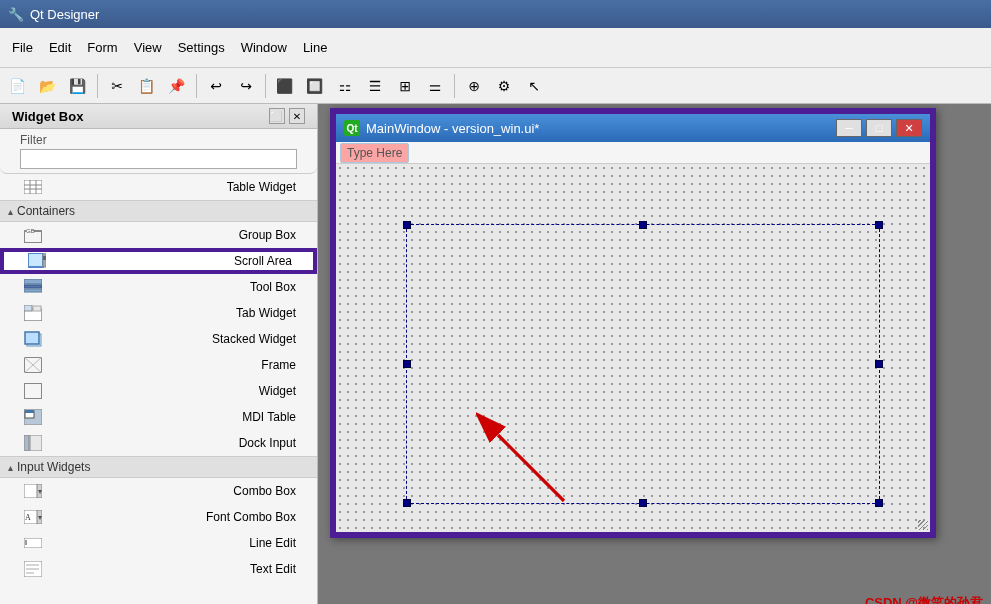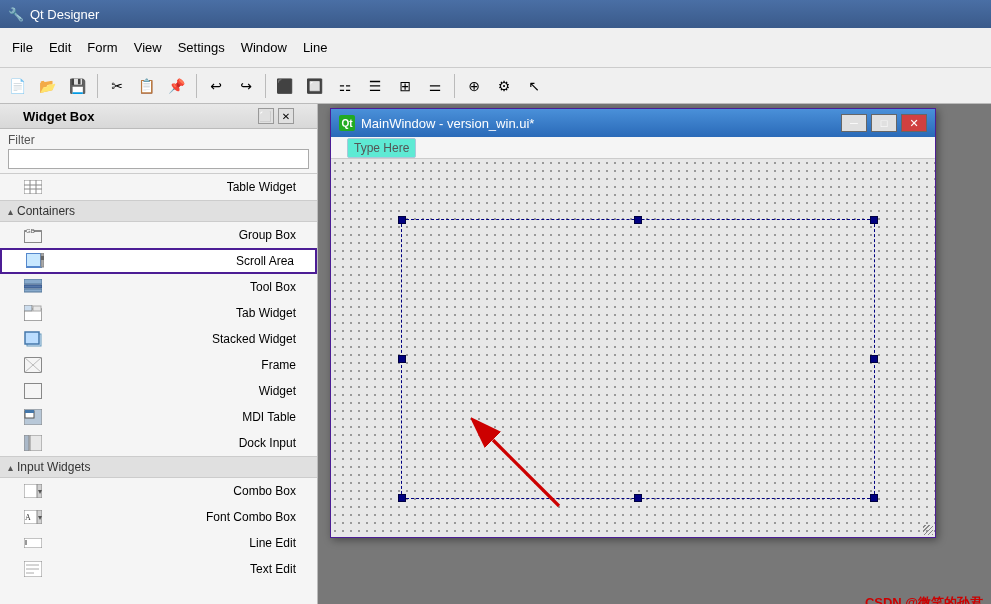--- a/index.html
+++ b/index.html
@@ -86,21 +86,21 @@
       width: 318px;
       background: #f5f5f5;
       border-right: 1px solid #bbb;
       display: flex;
       flex-direction: column;
       flex-shrink: 0;
     }
     .widget-box-header {
       background: linear-gradient(to bottom, #e8e8e8, #d8d8d8);
       border-bottom: 1px solid #bbb;
-      padding: 4px 23px;
+      padding: 4px 12px;
       display: flex;
       align-items: center;
       justify-content: space-between;
     }
     .widget-box-title {
       font-weight: bold;
       font-size: 13px;
     }
     .widget-box-controls {
       display: flex;
@@ -108,22 +108,23 @@
     }
     .wb-ctrl-btn {
       width: 16px; height: 16px;
       border: 1px solid #999;
       background: #e0e0e0;
       display: flex; align-items: center; justify-content: center;
       cursor: pointer;
       font-size: 10px;
     }
     .filter-row {
-      padding: 4px 8px;
+      padding: 4px 20px;
       border-bottom: 1px solid #ccc;
+      border-radius: 7px;
     }
     .filter-label {
       font-size: 12px;
       color: #555;
       margin-bottom: 2px;
     }
     .filter-input {
       width: 100%;
       height: 20px;
       border: 1px solid #aaa;
@@ -158,21 +159,21 @@
       padding: 4px 21px 4px 24px;
       cursor: pointer;
       font-size: 12px;
       color: #000;
       gap: 8px;
       height: 26px;
       justify-content: space-between;
     }
     .widget-item.selected {
       background: white;
-      border: 2px solid #4c1d95;
+      border: 4px solid #4c1d95;
     }
     .widget-item-icon {
       width: 18px;
       height: 18px;
       flex-shrink: 0;
       display: flex; align-items: center; justify-content: center;
     }
 
     
     .widget-list::-webkit-scrollbar { width: 12px; }
@@ -188,21 +189,21 @@
     }
 
     
     .qt-window {
       position: absolute;
       top: 4px;
       left: 12px;
       width: 606px;
       height: 430px;
       background: #f0f0f0;
-      border: 1px solid #4c1d95;
+      border: 6px solid #4c1d95;
       box-shadow: 2px 2px 8px rgba(0,0,0,0.4);
     }
     .qt-titlebar {
       background: linear-gradient(to bottom, #4a90d9, #2a6ab8);
       height: 28px;
       display: flex;
       align-items: center;
       padding: 0 8px;
       color: white;
       font-size: 13px;
@@ -245,24 +246,23 @@
       height: 22px;
       display: flex;
       align-items: center;
       padding: 0 4px;
     }
     .qt-menu-item {
       padding: 2px 6px;
       font-size: 12px;
       color: #555;
       cursor: pointer;
-      background: #5eead4;
+      background: #fca5a5;
       border: 1px solid #aac8da;
       border-radius: 2px;
-      margin-left: 12px;
     }
 
     .qt-canvas {
       width: 100%;
       height: calc(100% - 50px);
       position: relative;
       background-color: #e8e8e8;
       background-image: radial-gradient(circle, #999 1px, transparent 1px);
       background-size: 8px 8px;
       overflow: hidden;

